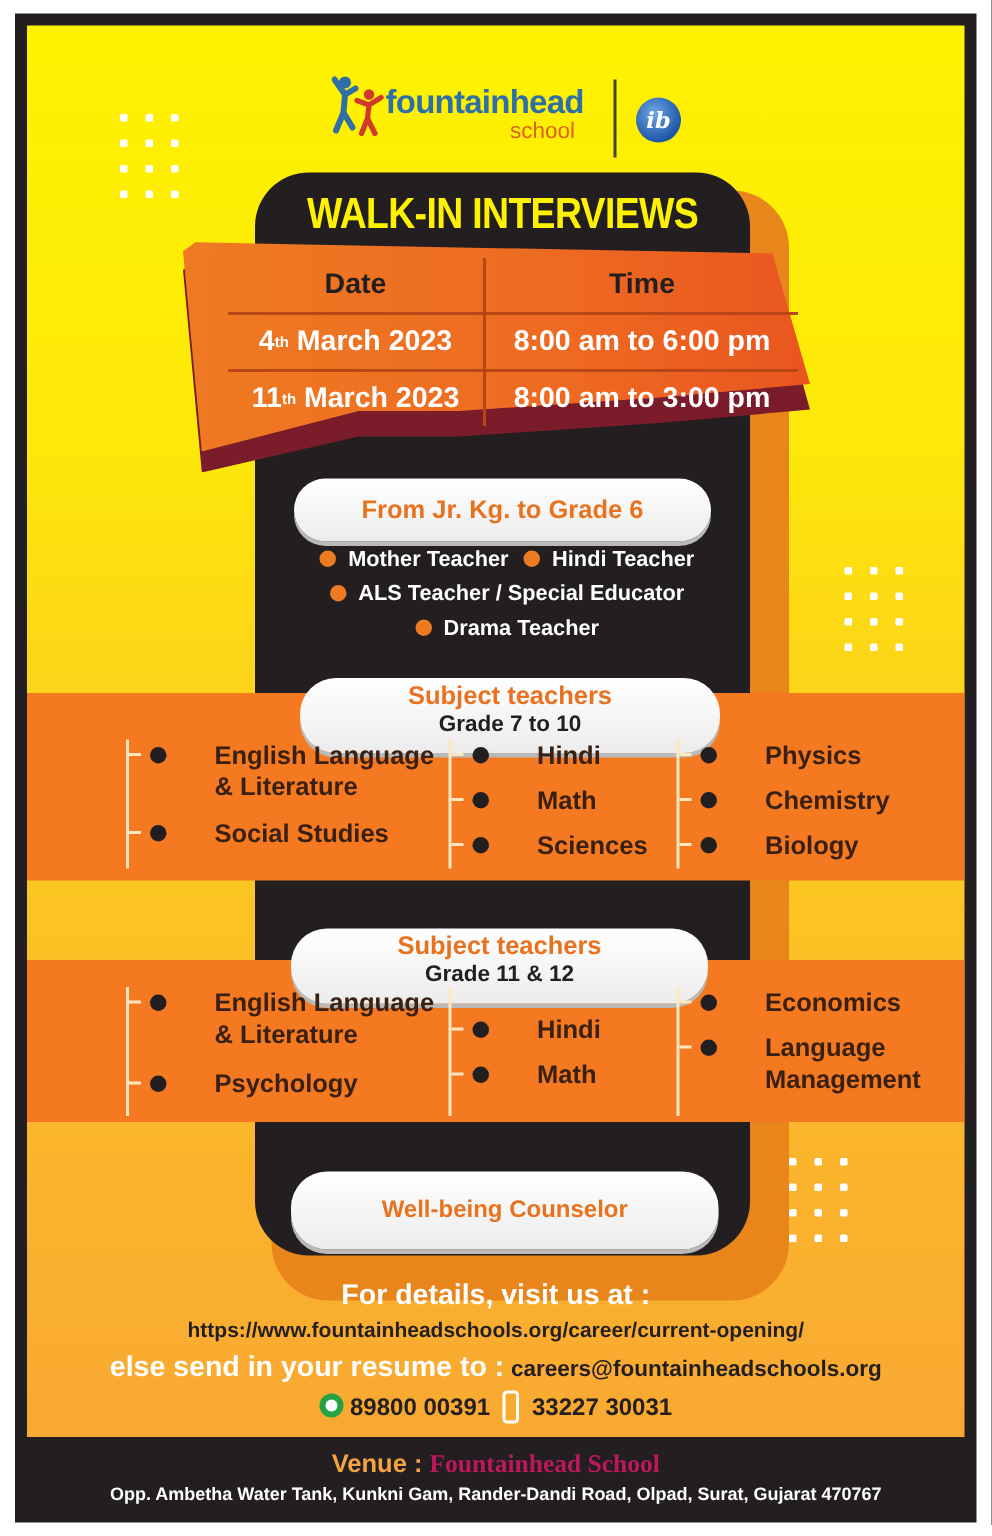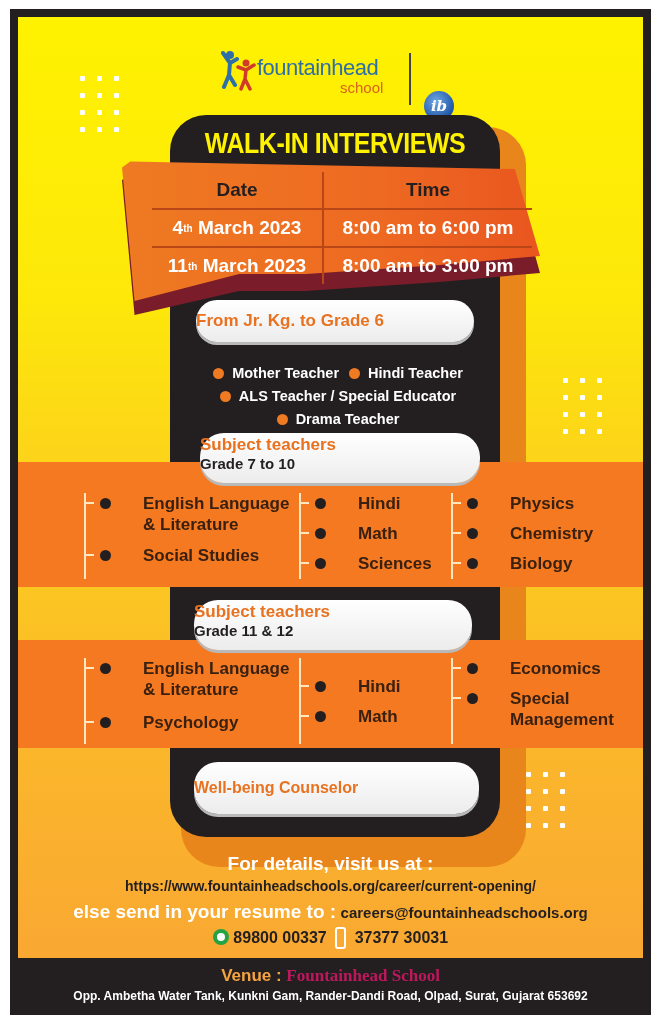--- a/index.html
+++ b/index.html
@@ -7,26 +7,26 @@
          font-family: "Liberation Sans", "DejaVu Sans", sans-serif; }
   .frame { position:absolute; left:10px; top:9px; width:641px; height:1006px; background:#231f20; }
   .poster { position:absolute; left:18px; top:17px; width:625px; height:941px;
             background: linear-gradient(180deg, #fff200 0%, #fde80a 30%, #fcd01c 50%, #fbb82a 75%, #f9a832 100%); overflow:hidden; }
   .dots { position:absolute; display:grid; grid-template-columns: repeat(3, 5px); grid-auto-rows:5px; column-gap:12px; row-gap:12px; }
   .dots span { width:5px; height:5px; background:#fff; border-radius:1px; display:block; }
 
   
   .logo { position:absolute; left:203px; top:22px; width:260px; height:70px; }
   .logo .people { position:absolute; left:0px; top:10px; }
-  .logo .brand { position:absolute; left:36px; top:16px; font-weight:normal; font-size:22px; color:#2e6fa8; letter-spacing:-0.5px; font-family:"Liberation Sans Narrow","Liberation Sans",sans-serif; }
+  .logo .brand { position:absolute; left:36px; top:16px; font-weight:bold; font-size:22px; color:#2e6fa8; letter-spacing:-0.5px; font-family:"Liberation Sans Narrow","Liberation Sans",sans-serif; }
   .logo .sub { position:absolute; left:119px; top:40px; font-size:15px; color:#d9621e; }
   .logo .divider { position:absolute; left:188px; top:14px; width:2px; height:52px; background:#444; }
   .logo .ib { position:absolute; left:203px; top:26px; width:30px; height:30px; border-radius:50%;
               background: radial-gradient(circle at 40% 35%, #6fa7e3, #1f56a8 70%); color:#fff; font-style:italic; font-weight:bold;
-              font-size:15px; text-align:center; line-height:30px; font-family:"DejaVu Serif",serif;margin-top:26px; }
+              font-size:15px; text-align:center; line-height:30px; font-family:"DejaVu Serif",serif; }
 
   
   .phone-shadow { position:absolute; left:163px; top:110px; width:345px; height:740px; background:#e8861b; border-radius:38px; }
   .phone { position:absolute; left:152px; top:98px; width:330px; height:722px; background:#231f20; border-radius:36px; }
   .title { position:absolute; left:152px; top:110px; width:330px; text-align:center; color:#fff200; font-weight:bold;
            font-size:29px; letter-spacing:-0.5px; transform:scaleX(0.86); font-family:"Liberation Sans Narrow","Liberation Sans",sans-serif; }
 
   
   .card-back { position:absolute; left:104px; top:148px; width:418px; height:150px; background:#7a1c2a;
                clip-path: polygon(2% 6%, 94% 12%, 100% 72%, 76% 78%, 44% 84%, 28% 84%, 3% 100%, 0% 10%); }
@@ -37,21 +37,21 @@
   .dt .row { display:flex; height:36px; align-items:center; }
   .dt .row + .row { border-top:2px solid #b84616; }
   .dt .c1 { width:170px; text-align:left; border-right:2px solid #b84616; height:100%; display:flex; align-items:center; justify-content:center; }
   .dt .c2 { flex:1; text-align:center; }
   .dt .hdr { color:#231f20; font-weight:bold; font-size:19px; }
   .dt .val { color:#fff; font-weight:bold; font-size:19px; }
   .dt sup { font-size:10px; }
 
   
   .pill { position:absolute; background: linear-gradient(180deg,#ffffff 0%, #ececec 100%); border-radius:24px;
-          box-shadow: 0 3px 0 #b9b9b9; text-align:left; }
+          box-shadow: 0 3px 0 #b9b9b9; text-align:center;margin-top:19px; }
   .pill .h { color:#e8721f; font-weight:bold; font-size:17px; }
   .pill .s { color:#231f20; font-weight:bold; font-size:15px; }
 
   .roles { position:absolute; left:152px; top:345px; width:330px; color:#fff; font-weight:bold; font-size:14.5px; text-align:center; line-height:23px; }
   .roles .b { display:inline-block; width:11px; height:11px; border-radius:50%; background:#ee7a22; margin:0 8px 0 6px; vertical-align:-1px; }
 
   
   .banner { position:absolute; left:0; width:625px; background:#f47920; }
   .col { position:absolute; border-left:2px solid #fde7c0; }
   .item { position:relative; color:#3a2010; font-weight:bold; font-size:17px; line-height:21px; padding-left:57px; }
@@ -198,41 +198,41 @@
     <div class="item" style="height:54px;"><span class="tick"></span><span class="dot"></span><span style="white-space:pre-line">English Language
 &amp; Literature</span></div>
     <div class="item"><span class="tick"></span><span class="dot"></span><span>Psychology</span></div>
   </div>
   <div class="col" style="left:281px; top:641px; height:86px; padding-top:18px; box-sizing:border-box;">
     <div class="item" style="margin-bottom:9px;"><span class="tick"></span><span class="dot"></span><span>Hindi</span></div>
     <div class="item"><span class="tick"></span><span class="dot"></span><span>Math</span></div>
   </div>
   <div class="col" style="left:433px; top:641px; height:86px;">
     <div class="item" style="margin-bottom:9px;"><span class="tick"></span><span class="dot"></span><span>Economics</span></div>
-    <div class="item"><span class="tick"></span><span class="dot"></span><span style="white-space:pre-line">Special
+    <div class="item"><span class="tick"></span><span class="dot"></span><span style="white-space:pre-line">Language
 Management</span></div>
   </div>
 
   <div class="pill" style="left:176px; top:745px; width:285px; height:52px; line-height:52px;">
     <span class="h" style="font-size:16px;">Well-being Counselor</span>
   </div>
 
   <div class="contact" style="top:836px; color:#fff; font-size:19px;">For details, visit us at :</div>
   <div class="contact" style="top:861px; color:#231f20; font-size:14px;">https://www.fountainheadschools.org/career/current-opening/</div>
   <div class="contact" style="top:884px;">
     <span style="color:#fff; font-size:19px;margin-top:26px;">else send in your resume to :</span>
     <span style="color:#231f20; font-size:15px;">careers@fountainheadschools.org</span>
   </div>
   <div class="contact" style="top:910px; color:#231f20; font-size:16px;">
     <span class="wa"></span>
-    <span>89800 00337</span>
+    <span>89800 00391</span>
     <span class="mob"></span>
-    <span>37377 30031</span>
+    <span>33227 30031</span>
   </div>
 </div>
 
 <div class="footer">
   <div style="margin-top:8px; font-weight:bold; font-size:17px;">
     <span style="color:#f5a340;">Venue :</span>
     <span style="color:#be185d;font-family:Liberation Serif, serif;">Fountainhead School</span>
   </div>
-  <div style="color:#fff; font-weight:bold; font-size:12px; margin-top:3px;">Opp. Ambetha Water Tank, Kunkni Gam, Rander-Dandi Road, Olpad, Surat, Gujarat 653692</div>
+  <div style="color:#fff; font-weight:bold; font-size:12px; margin-top:3px;">Opp. Ambetha Water Tank, Kunkni Gam, Rander-Dandi Road, Olpad, Surat, Gujarat 470767</div>
 </div>
 
 </body></html>

